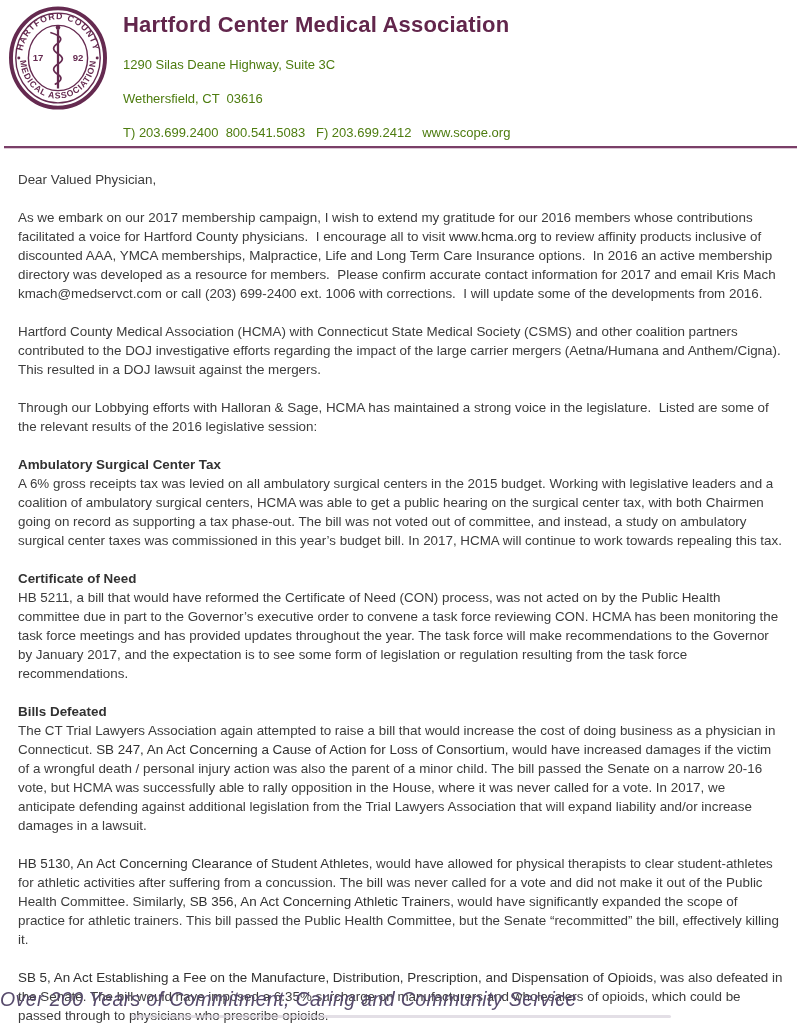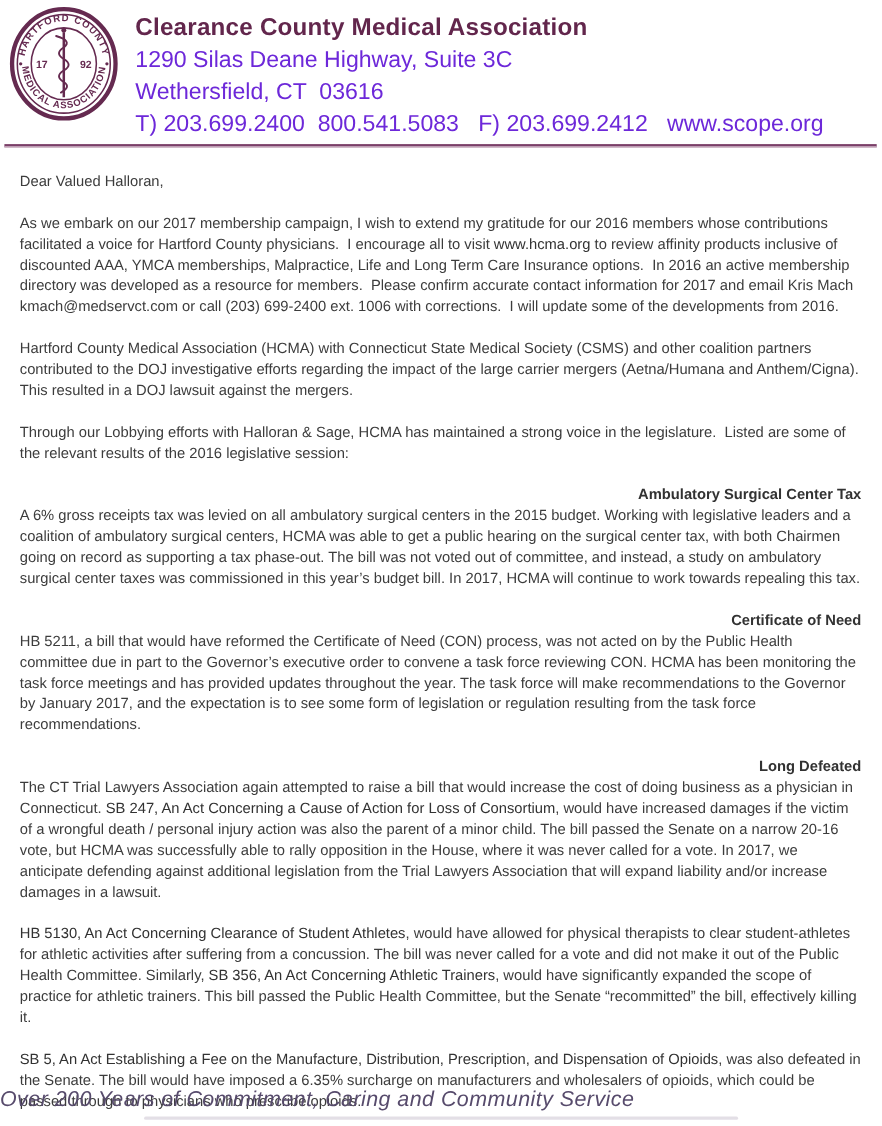--- a/index.html
+++ b/index.html
@@ -7,28 +7,28 @@
     width:802px; height:1024px; margin:0 auto; background:#ffffff;
     position:relative; overflow:hidden;
     font-family:"Liberation Sans", sans-serif;
   }
   
   .letterhead { display:flex; align-items:flex-start; padding:4px 10px 0 5px; }
   .seal { flex:0 0 auto; }
   .seal svg { width:106px; height:108px; display:block; }
   .hdr-text { margin-left:12px; padding-top:8px; }
   .org-name { font-size:22px; font-weight:700; color:#62264c; letter-spacing:.2px; }
-  .hdr-line { font-size:21px; color:#6d28d9; margin-top:5px; white-space:pre-wrap; }
+  .hdr-line { font-size:13px; color:#4d7c0f; margin-top:19px; white-space:pre-wrap; }
   .header-rule { margin:6px 5px 0 4px; height:2px; background:#7a3f68;
                  border-bottom:1px solid #dcc6d5; }
   
   .letter-body { padding:21px 19px 0 18px; font-size:13.4px; color:#3c3c3c; }
   .block { margin:0 0 19px 0; }
   .para { margin:0; line-height:19px; white-space:pre-wrap; }
-  .sec-heading { font-weight:700; line-height:19px; color:#323232;text-align:right; }
+  .sec-heading { font-weight:700; line-height:19px; color:#323232; }
   .b { font-weight:400; color:#323232; }
   
   .footer { position:absolute; left:0; right:0; bottom:6px; text-align:left; }
   .tagline { font-style:italic; font-size:19.5px; color:#574b6c; letter-spacing:.4px; }
   .artifact-line { margin:4px auto 0; width:540px; height:3px; background:#d7d1dc;
                    opacity:.7; border-radius:2px; }
 </style>
 </head>
 <body>
 
@@ -58,51 +58,51 @@
         <g>
           <circle cx="60" cy="27" r="2.6" fill="#652a50"></circle>
           <line x1="60" y1="29" x2="60" y2="97" stroke="#652a50" stroke-width="2.6"></line>
           <path d="M 52 33 Q 69 38 60 45 Q 50 51 60 57 Q 70 63 60 69 Q 50 75 60 81 Q 68 86 57 92" stroke="#652a50" stroke-width="2" fill="none" stroke-linecap="round"></path>
         </g>
         <text x="37" y="66" font-family="Liberation Sans, sans-serif" font-size="11" font-weight="700" fill="#652a50" text-anchor="middle">17</text>
         <text x="83" y="66" font-family="Liberation Sans, sans-serif" font-size="11" font-weight="700" fill="#652a50" text-anchor="middle">92</text>
       </svg>
     </div>
     <div class="hdr-text">
-      <div class="org-name">Clearance County Medical Association</div>
+      <div class="org-name">Hartford Center Medical Association</div>
       <div class="hdr-line">1290 Silas Deane Highway, Suite 3C</div>
       <div class="hdr-line">Wethersfield, CT  03616</div>
       <div class="hdr-line">T) 203.699.2400  800.541.5083   F) 203.699.2412   www.scope.org</div>
     </div>
   </div>
   <div class="header-rule"></div>
 
   <div class="letter-body">
       <div class="block">
-        <p class="para"><span>Dear Valued Halloran,</span></p>
+        <p class="para"><span>Dear Valued Physician,</span></p>
       </div>
       <div class="block">
         <p class="para"><span>As we embark on our 2017 membership campaign, I wish to extend my gratitude for our 2016 members whose contributions facilitated a voice for Hartford County physicians.  I encourage all to visit </span><span class="b">www.hcma.org</span><span> to review affinity products inclusive of discounted AAA, YMCA memberships, Malpractice, Life and Long Term Care Insurance options.  In 2016 an active membership directory was developed as a resource for members.  Please confirm accurate contact information for 2017 and email Kris Mach kmach@medservct.com or call (203) 699-2400 ext. 1006 with corrections.  I will update some of the developments from 2016.</span></p>
       </div>
       <div class="block">
         <p class="para"><span>Hartford County Medical Association (HCMA) with Connecticut State Medical Society (CSMS) and other coalition partners contributed to the DOJ investigative efforts regarding the impact of the large carrier mergers (Aetna/Humana and Anthem/Cigna). This resulted in a DOJ lawsuit against the mergers.</span></p>
       </div>
       <div class="block">
         <p class="para"><span>Through our Lobbying efforts with Halloran &amp; Sage, HCMA has maintained a strong voice in the legislature.  Listed are some of the relevant results of the 2016 legislative session:</span></p>
       </div>
       <div class="block">
         <div class="sec-heading">Ambulatory Surgical Center Tax</div>
         <p class="para"><span>A 6% gross receipts tax was levied on all ambulatory surgical centers in the 2015 budget. Working with legislative leaders and a coalition of ambulatory surgical centers, HCMA was able to get a public hearing on the surgical center tax, with both Chairmen going on record as supporting a tax phase-out. The bill was not voted out of committee, and instead, a study on ambulatory surgical center taxes was commissioned in this year’s budget bill. In 2017, HCMA will continue to work towards repealing this tax.</span></p>
       </div>
       <div class="block">
         <div class="sec-heading">Certificate of Need</div>
         <p class="para"><span>HB 5211, a bill that would have reformed the Certificate of Need (CON) process, was not acted on by the Public Health committee due in part to the Governor’s executive order to convene a task force reviewing CON. HCMA has been monitoring the task force meetings and has provided updates throughout the year. The task force will make recommendations to the Governor by January 2017, and the expectation is to see some form of legislation or regulation resulting from the task force recommendations.</span></p>
       </div>
       <div class="block">
-        <div class="sec-heading">Long Defeated</div>
+        <div class="sec-heading">Bills Defeated</div>
         <p class="para"><span>The CT Trial Lawyers Association again attempted to raise a bill that would increase the cost of doing business as a physician in Connecticut. </span><span class="b">SB 247, An Act Concerning a Cause of Action for Loss of Consortium</span><span>, would have increased damages if the victim of a wrongful death / personal injury action was also the parent of a minor child. The bill passed the Senate on a narrow 20-16 vote, but HCMA was successfully able to rally opposition in the House, where it was never called for a vote. In 2017, we anticipate defending against additional legislation from the Trial Lawyers Association that will expand liability and/or increase damages in a lawsuit.</span></p>
       </div>
       <div class="block">
         <p class="para"><span class="b">HB 5130, An Act Concerning Clearance of Student Athletes</span><span>, would have allowed for physical therapists to clear student-athletes for athletic activities after suffering from a concussion. The bill was never called for a vote and did not make it out of the Public Health Committee. Similarly, </span><span class="b">SB 356, An Act Concerning Athletic Trainers</span><span>, would have significantly expanded the scope of practice for athletic trainers. This bill passed the Public Health Committee, but the Senate “recommitted” the bill, effectively killing it.</span></p>
       </div>
       <div class="block">
         <p class="para"><span class="b">SB 5, An Act Establishing a Fee on the Manufacture, Distribution, Prescription, and Dispensation of Opioids</span><span>, was also defeated in the Senate. The bill would have imposed a 6.35% surcharge on manufacturers and wholesalers of opioids, which could be passed through to physicians who prescribe opioids.</span></p>
       </div>
     </div>
 

